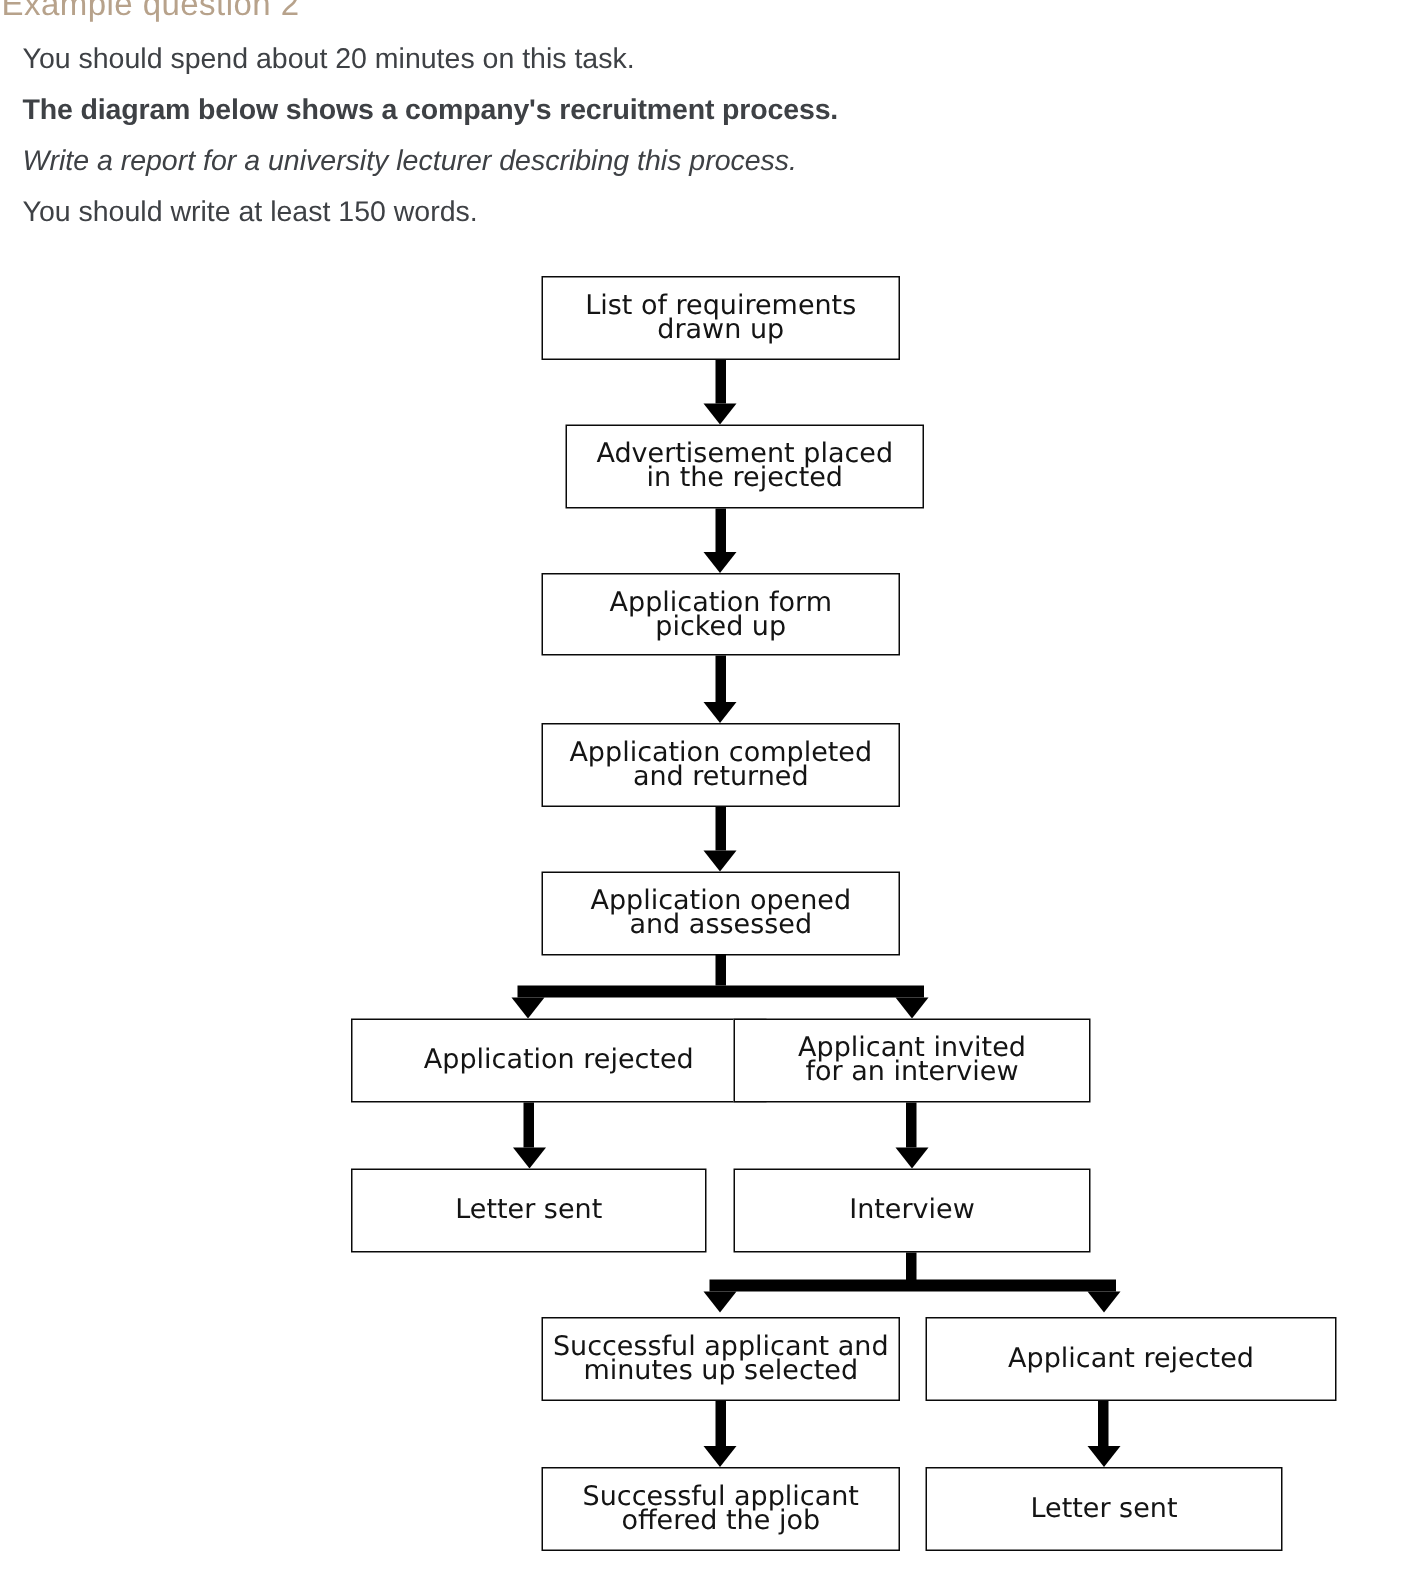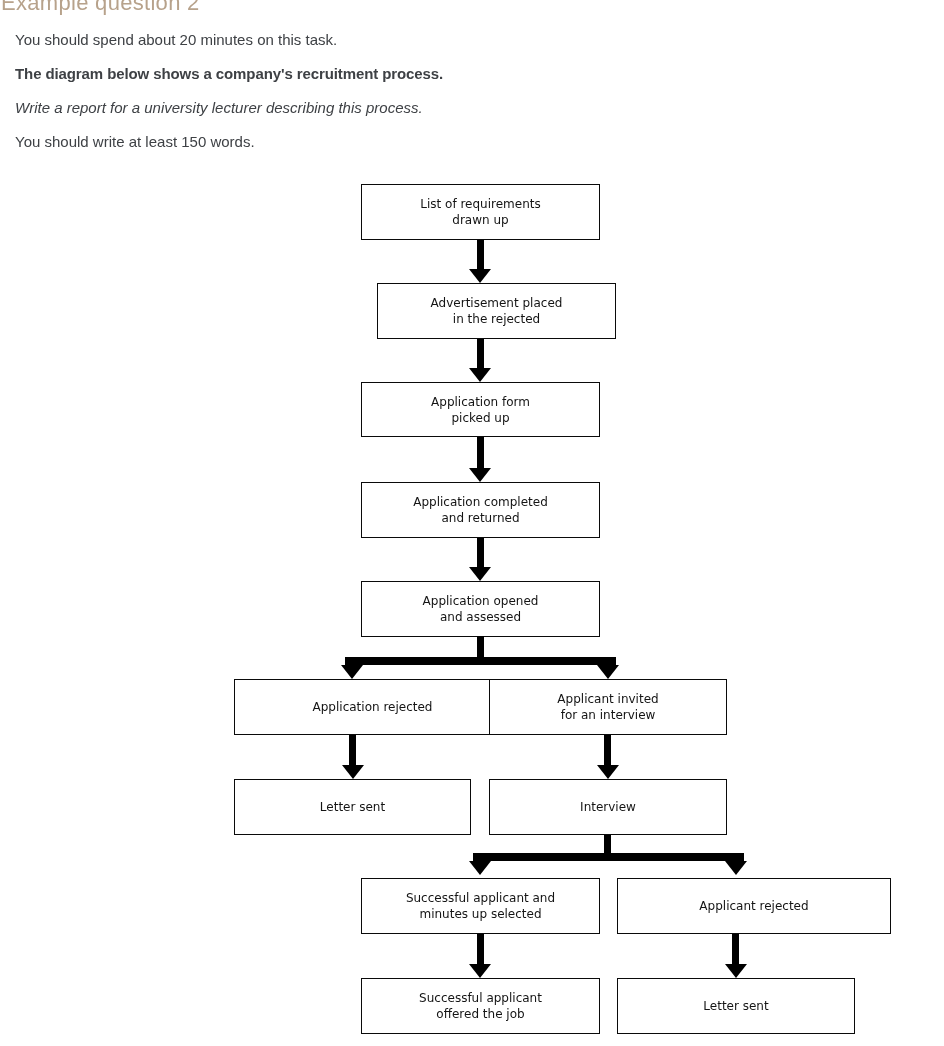--- a/index.html
+++ b/index.html
@@ -7,29 +7,29 @@
     position:relative;width:944px;height:1046px;overflow:hidden;background:#ffffff;
     font-family:"Liberation Sans",sans-serif;
   }
   .heading{
     position:absolute;left:1px;top:-10px;margin:0;
     font-size:22px;line-height:26px;font-weight:400;letter-spacing:.3px;
     color:#b7a28b;white-space:nowrap;
   }
   .instructions{position:absolute;left:15px;top:31px;}
   .instructions p{
-    margin:0 0 15.5px 0;font-size:15px;line-height:18.5px;color:#3e4145;white-space:nowrap;
+    margin:0 0 15.5px 0;font-size:19px;line-height:18.5px;color:#3e4145;white-space:nowrap;
   }
   .instructions p.bold-italic{font-weight:700;letter-spacing:-.1px;text-align:center;}
   .instructions p.italic{font-style:italic;}
   .flowchart{position:absolute;left:0;top:0;width:944px;height:1046px;}
   .node{
     position:absolute;box-sizing:border-box;border:1.5px solid #0a0a0a;background:#ffffff;
     display:flex;flex-direction:column;align-items:center;justify-content:center;
-    text-align:center;font-family:"DejaVu Sans",sans-serif;font-size:12px;line-height:16px;
+    text-align:center;font-family:"DejaVu Sans",sans-serif;font-size:18px;line-height:16px;
     color:#141414;
   }
   .shaft,.bar{position:absolute;background:#000000;}
   .head{
     position:absolute;width:0;height:0;
     border-left:11px solid transparent;border-right:11px solid transparent;
     border-top:14px solid #000000;
   }
 </style>
 </head>

